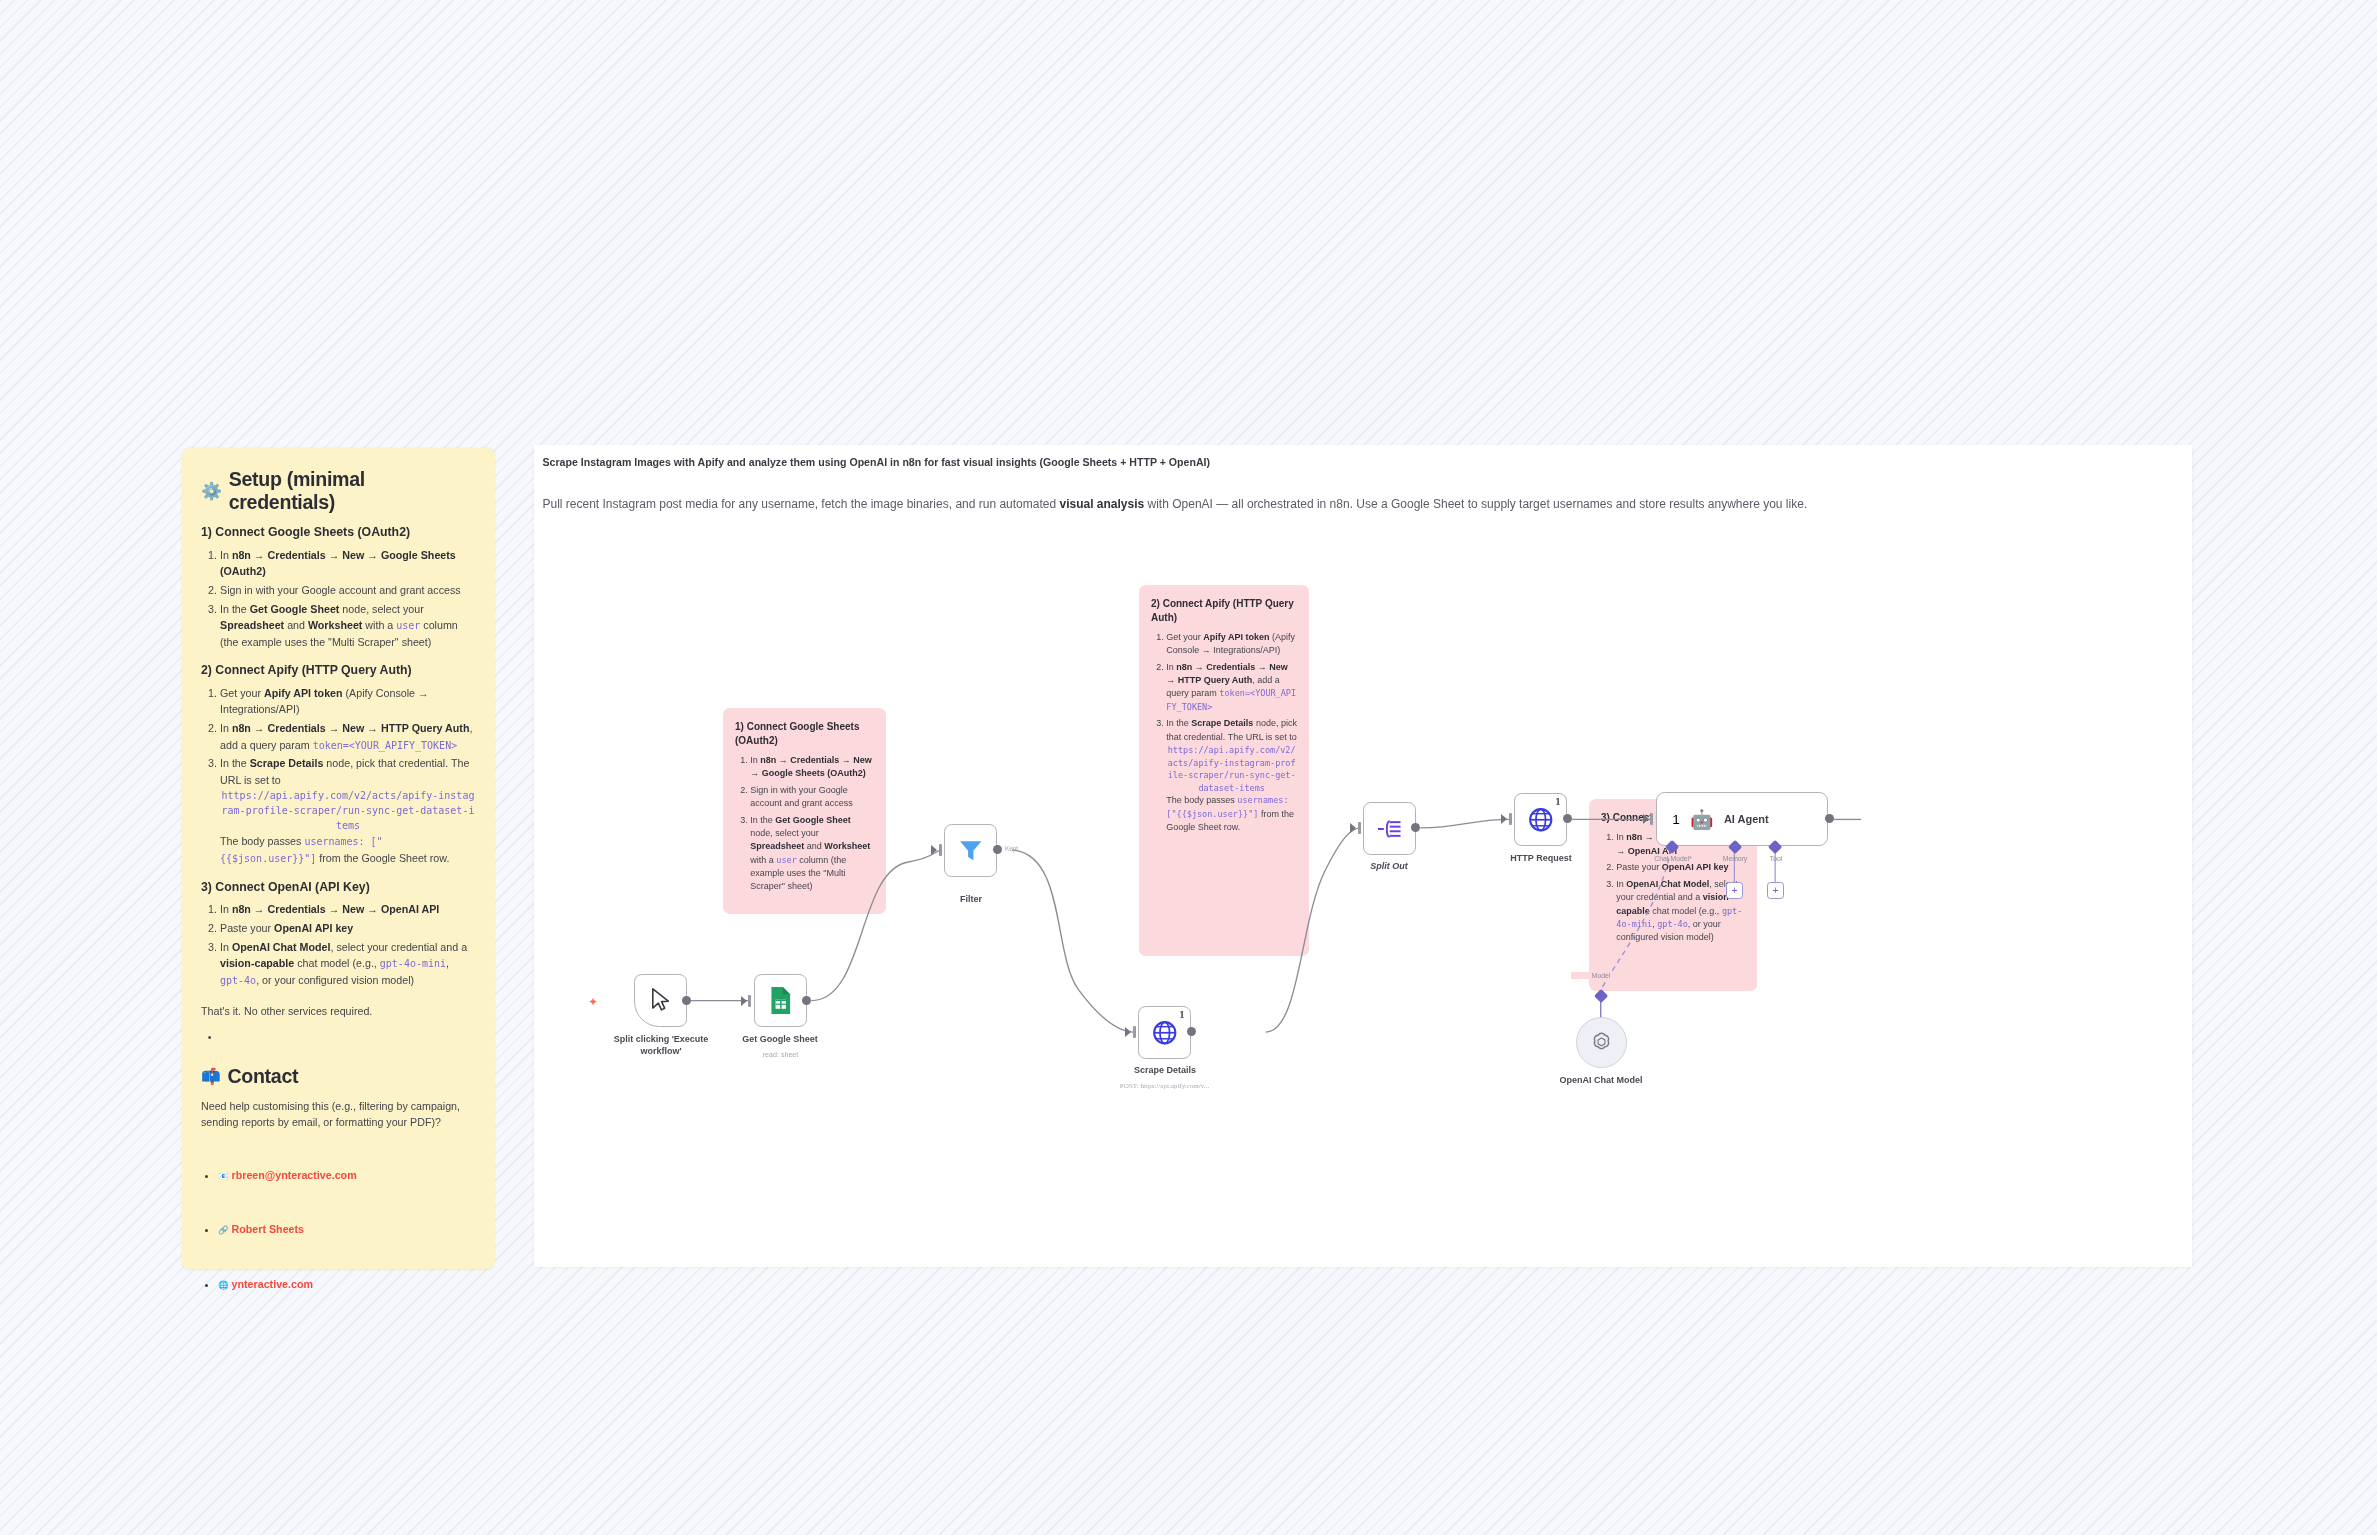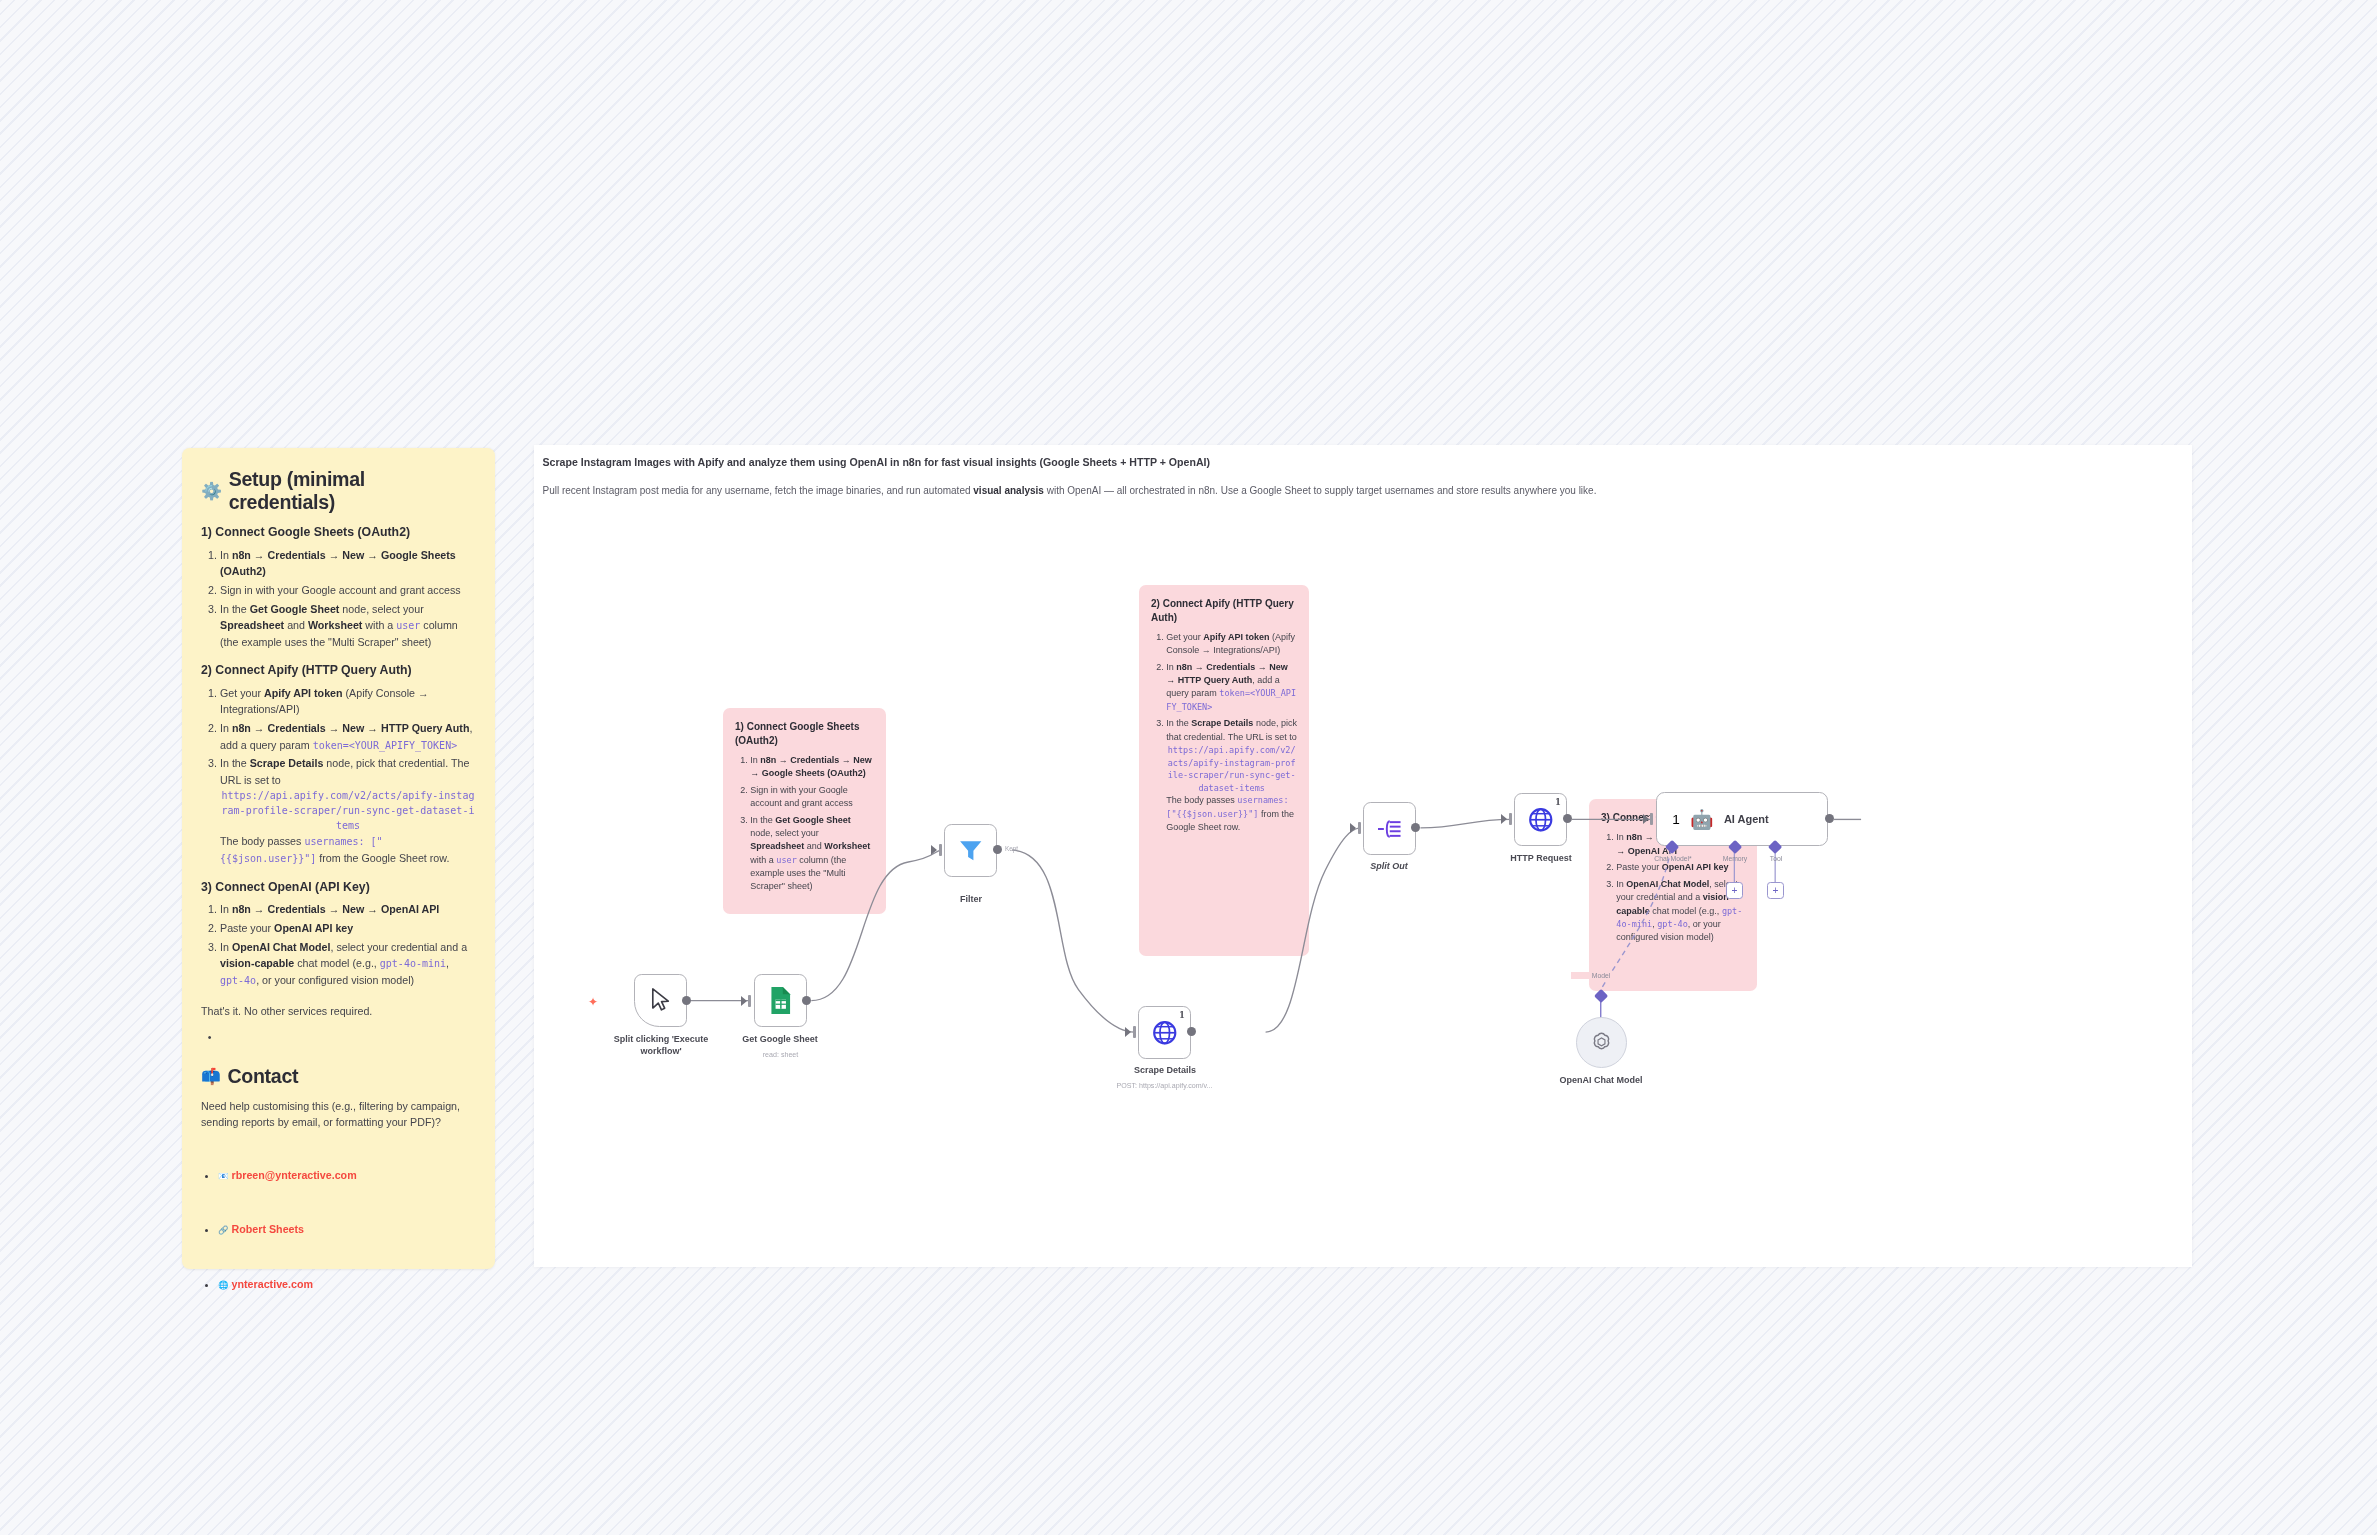--- a/index.html
+++ b/index.html
@@ -66,22 +66,22 @@
     width: 1658px; height: 822px;
     background: #ffffff;
     box-shadow: 0 0.9px 3.4px rgba(20,30,60,0.07);
   }
   #wf-title {
     position: absolute; left: 8.5px; top: 11px;
     font-size: 10.6px; font-weight: bold; color: #3a3a43;
     white-space: nowrap;
   }
   #wf-sub {
-    position: absolute; left: 8.5px; top: 40px;
-    font-size: 10px; color: #5b5b66; white-space: nowrap; text-align: right;
+    position: absolute; left: 8.5px; top: 52px;
+    font-size: 12px; color: #5b5b66; white-space: nowrap; text-align: right;
   }
   #wf-sub b { color:#32323b; }
 
   
   .pink-sticky {
     position: absolute;
     background: #fbd9dd;
     border-radius: 6.8px;
     padding: 12px 12px 10.2px 12px;
     color: #3b3b42;
@@ -316,21 +316,21 @@
     <svg width="25.5" height="25.5" viewBox="0 0 24 24">
       <circle cx="12" cy="12" r="10" fill="none" stroke="#3a3ae0" stroke-width="1.9"></circle>
       <ellipse cx="12" cy="12" rx="4.5" ry="10" fill="none" stroke="#3a3ae0" stroke-width="1.6"></ellipse>
       <line x1="2" y1="12" x2="22" y2="12" stroke="#3a3ae0" stroke-width="1.6"></line>
       <line x1="4" y1="6.3" x2="20" y2="6.3" stroke="#3a3ae0" stroke-width="1.4"></line>
       <line x1="4" y1="17.7" x2="20" y2="17.7" stroke="#3a3ae0" stroke-width="1.4"></line>
     </svg>
   </div>
   <div class="port-out" style="left:653px; top:582px;"></div>
   <div class="node-label" style="left:567px; top:620px;">Scrape Details</div>
-  <div class="node-sub" style="left:558px; top:637px;">POST: https://api.apify.com/v...</div>
+  <div class="node-sub" style="left:558px; top:637px;font-family:Liberation Serif, serif;">POST: https://api.apify.com/v...</div>
 
   <div class="port-in-bar" style="left:824px; top:377px;"></div>
   <div class="port-in" style="left:816px; top:378px;"></div>
   <div class="node" style="left:829px; top:357px;">
     <svg width="25.5" height="24" viewBox="0 0 26 24">
       <line x1="1" y1="12" x2="7" y2="12" stroke="#6c3fe0" stroke-width="2"></line>
       <path d="M13 4 C 9 4, 9 20, 13 20" fill="none" stroke="#6c3fe0" stroke-width="2"></path>
       <line x1="13" y1="5" x2="24" y2="5" stroke="#6c3fe0" stroke-width="2"></line>
       <line x1="13" y1="9.6" x2="24" y2="9.6" stroke="#6c3fe0" stroke-width="2"></line>
       <line x1="13" y1="14.3" x2="24" y2="14.3" stroke="#6c3fe0" stroke-width="2"></line>

